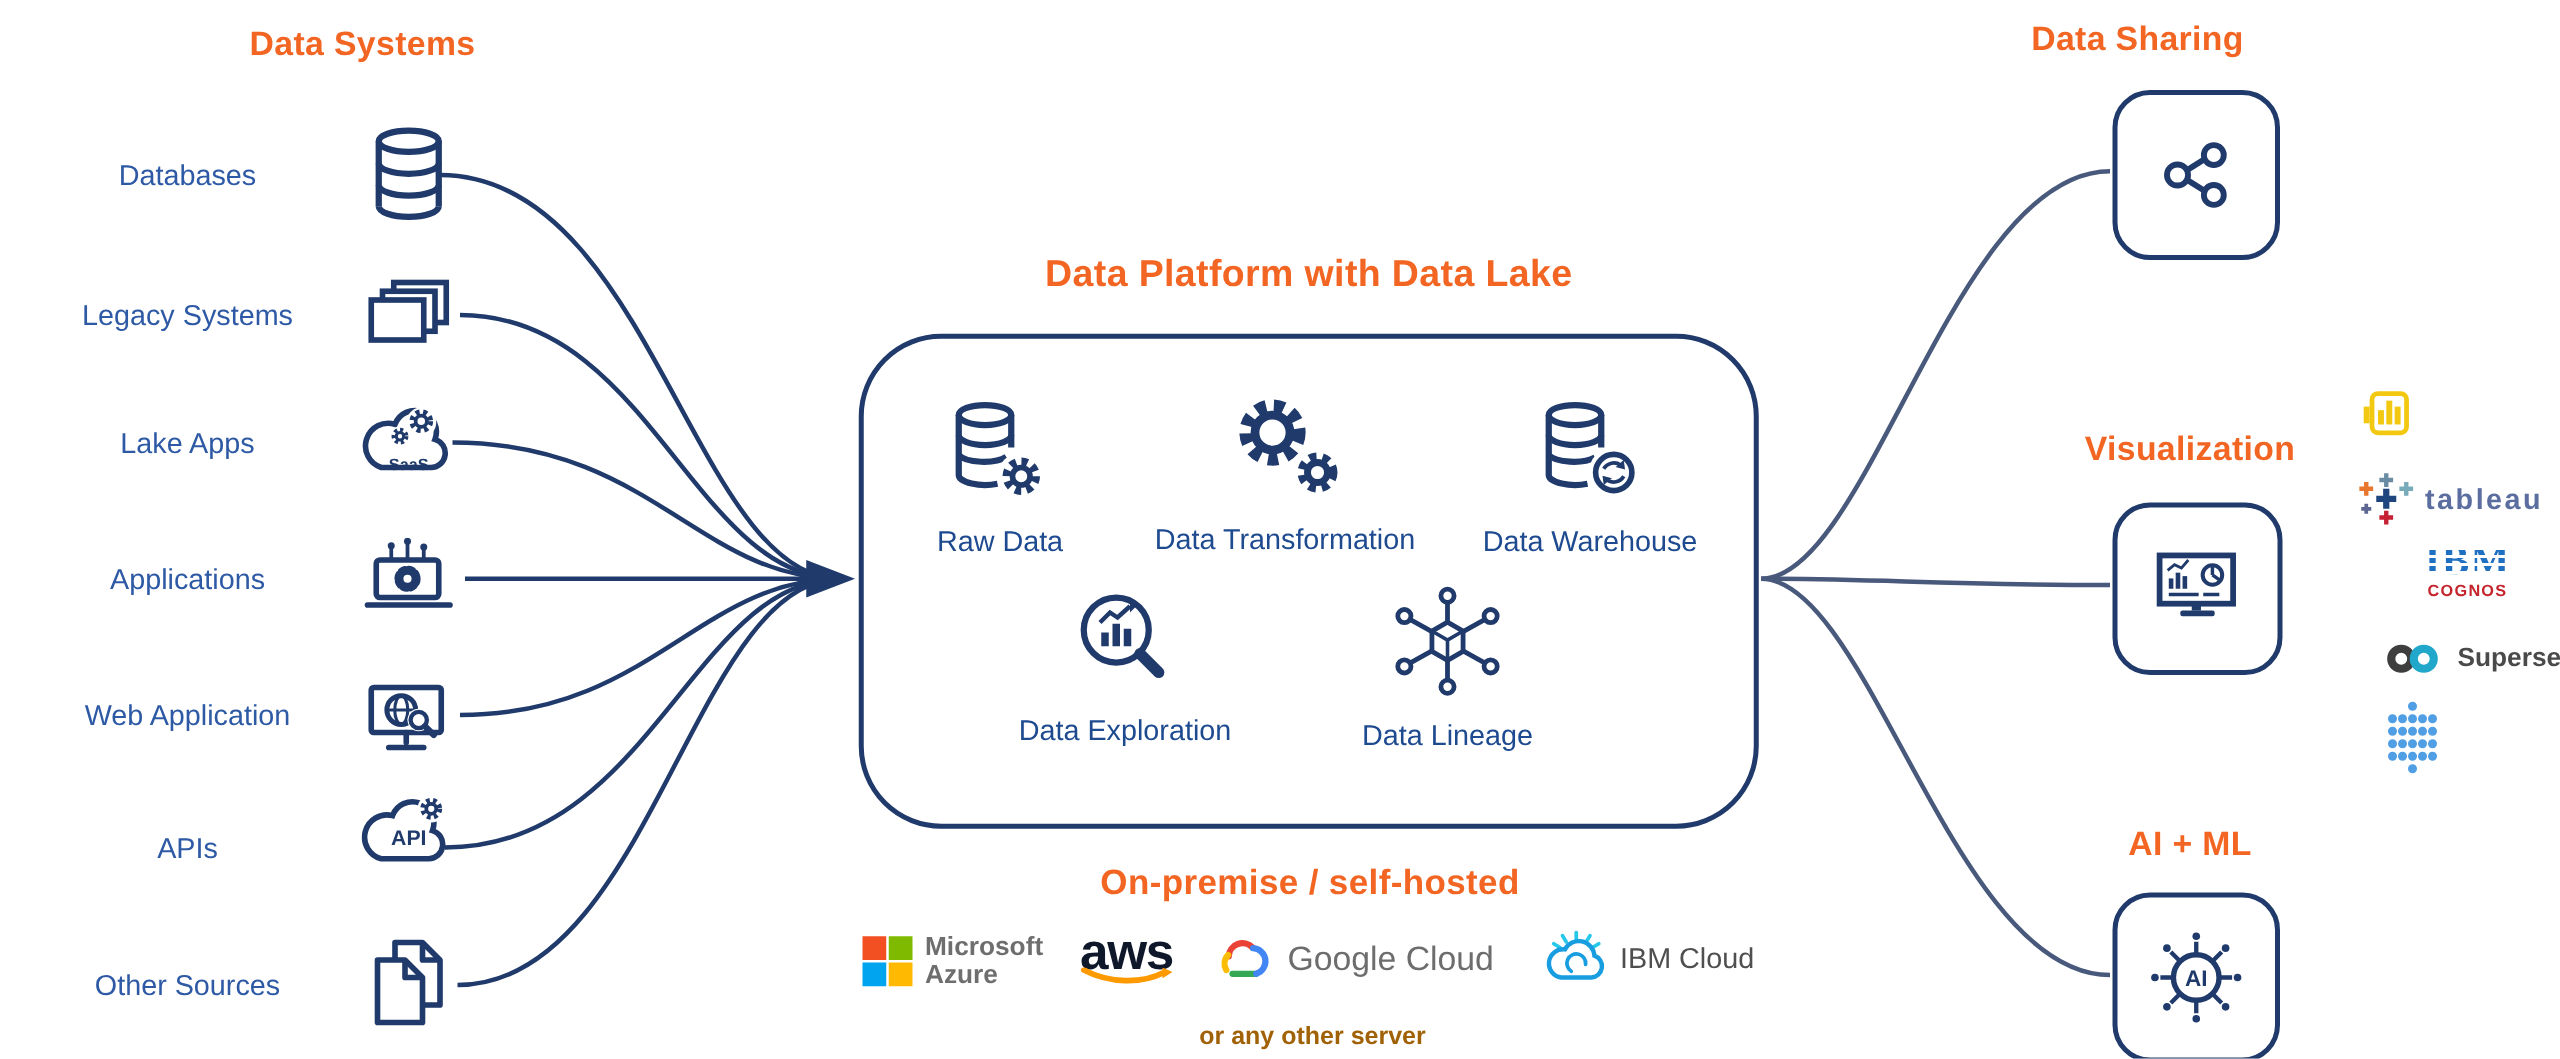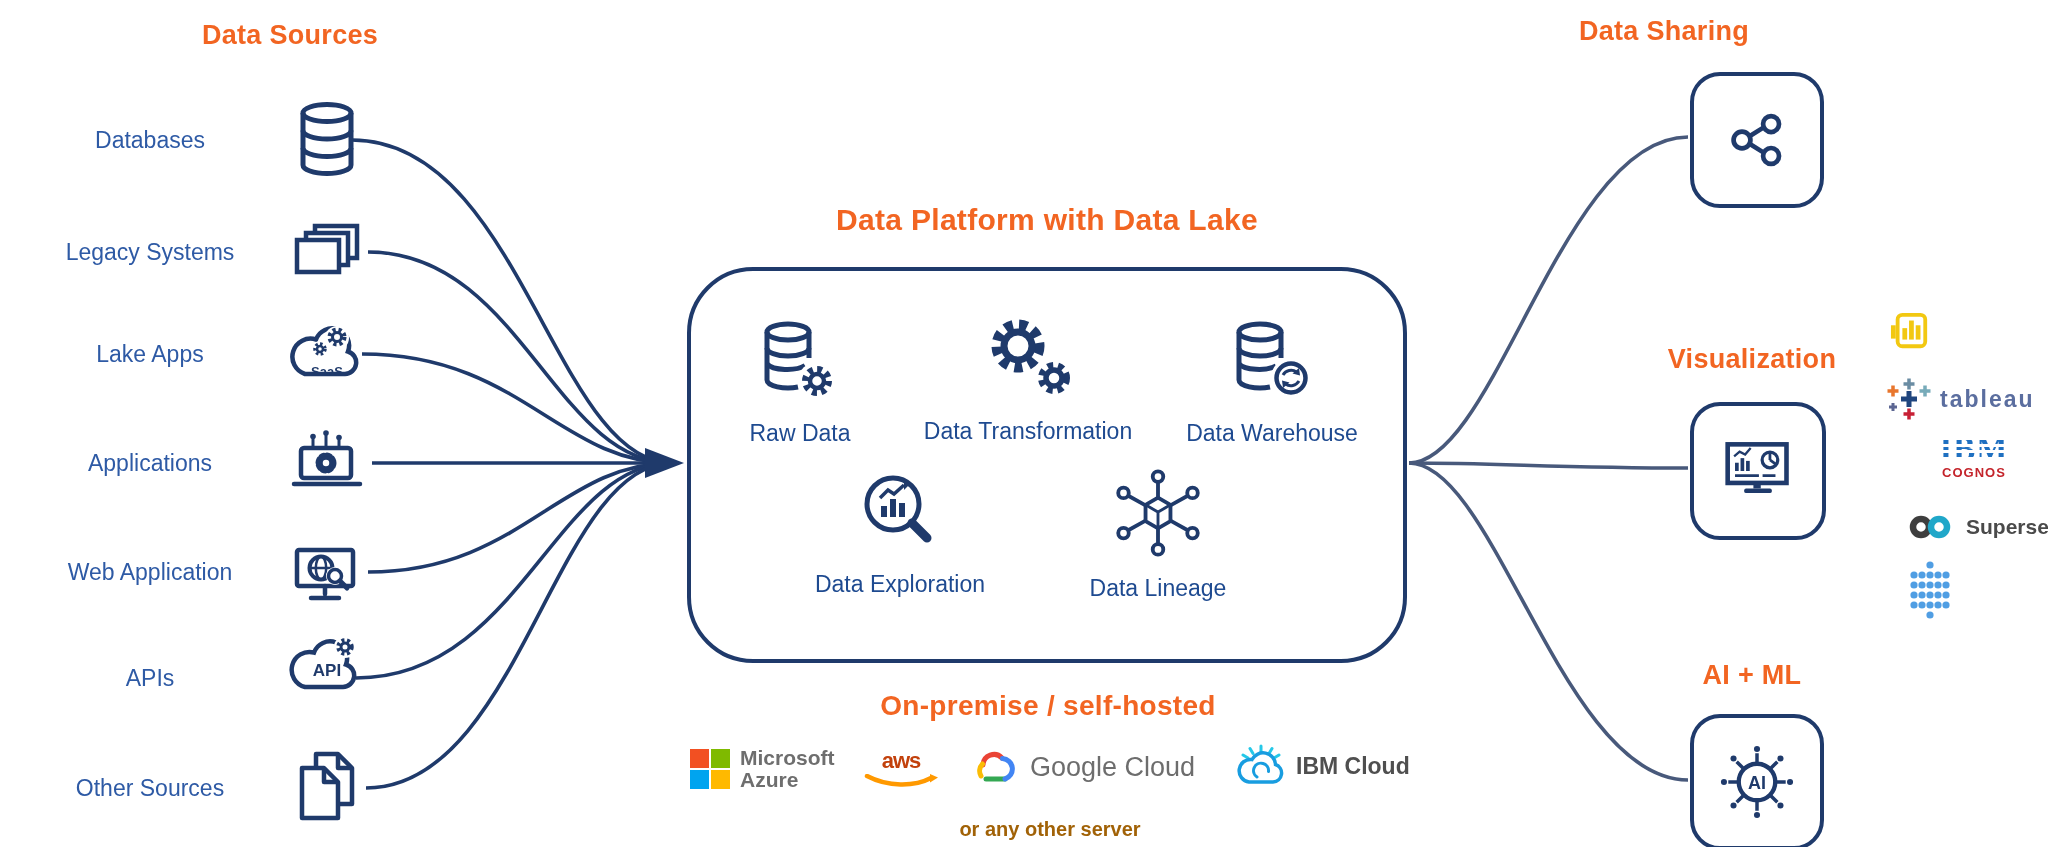--- a/index.html
+++ b/index.html
@@ -22,23 +22,23 @@
        display:flex;align-items:center;justify-content:center;background:transparent;}
   #platform-box{border-radius:66px;}
   .module{position:absolute;width:240px;text-align:center;}
   .module svg{margin:0 auto;}
   .mlbl{color:var(--mod-blue);font-size:23px;margin-top:14px;text-align:center;}
   .logo-row-item{position:absolute;display:flex;align-items:center;}
   .ms-grid{display:grid;grid-template-columns:19px 19px;grid-template-rows:19px 19px;gap:2px;}
   .ms-grid i{display:block;}
   .ms-txt{margin-left:10px;font-weight:bold;color:#6E6E6E;font-size:21px;line-height:22px;}
   .aws-block{position:absolute;text-align:center;}
-  .aws-word{font-weight:bold;color:#c2410c;font-size:22px;line-height:26px;letter-spacing:-1px;}
+  .aws-word{font-weight:bold;color:#0f172a;font-size:41px;line-height:26px;letter-spacing:-1px;}
   .g-txt{margin-left:10px;color:#6D6D6D;font-size:27px;}
-  .ibmc-txt{margin-left:10px;font-weight:bold;color:#4F4F4F;font-size:23px;}
+  .ibmc-txt{margin-left:10px;font-weight:normal;color:#4F4F4F;font-size:23px;}
   .note{position:absolute;font-weight:bold;color:#a16207;font-size:20px;text-align:center;}
   .tool{position:absolute;display:flex;align-items:center;}
   .pbi-txt{margin-left:9px;font-weight:bold;color:#F2C811;font-size:28px;}
   .tab-txt{margin-left:8px;font-weight:bold;color:#5B6E9F;font-size:23px;letter-spacing:2px;}
   .ibm-word{font-family:"Liberation Serif",serif;font-weight:bold;font-size:33px;line-height:30px;
     color:transparent;letter-spacing:1px;
     background:repeating-linear-gradient(to bottom,#1F70C1 0 3.4px,rgba(255,255,255,0) 3.4px 6.4px);
     -webkit-background-clip:text;background-clip:text;}
   .cognos-word{font-weight:bold;color:#C4242B;font-size:13px;letter-spacing:1px;line-height:18px;}
   .sst-txt{margin-left:10px;font-weight:bold;color:#4A4A4A;font-size:21px;}
@@ -60,21 +60,21 @@
       <path d="M366 788 C 520 788 555 463 672 463"></path>
     </g>
     <polygon points="684,463 645,448 645,478" fill="#1F3A6B"></polygon>
     <g fill="none" stroke="#48597B" stroke-width="3.6">
       <path d="M1409 463 C 1495 463 1563 137 1688 137"></path>
       <path d="M1409 463 C 1500 463 1560 468 1688 468"></path>
       <path d="M1409 463 C 1495 463 1563 780 1688 780"></path>
     </g>
   </svg>
 
-  <div class="oh" style="left:140px;top:20px;width:300px;font-size:27px;">Data Sources</div>
+  <div class="oh" style="left:140px;top:20px;width:300px;font-size:27px;">Data Systems</div>
 
   <div class="lbl" style="top:127px;">Databases</div>
   <div class="lbl" style="top:239px;">Legacy Systems</div>
   <div class="lbl" style="top:341px;">Lake Apps</div>
   <div class="lbl" style="top:450px;">Applications</div>
   <div class="lbl" style="top:559px;">Web Application</div>
   <div class="lbl" style="top:665px;">APIs</div>
   <div class="lbl" style="top:775px;">Other Sources</div>
 
   <div class="icon" style="left:292px;top:101px;">
@@ -265,21 +265,21 @@
     <svg width="50" height="44" viewBox="0 0 50 44" fill="none" stroke-linecap="round">
       <path d="M25 2 V8 M14 4.5 L17 9.5 M36 4.5 L33 9.5 M7 11 L12 14 M43 11 L38 14" stroke="#25C8E8" stroke-width="3"></path>
       <path d="M13 38 h24 a9 9 0 0 0 2.5 -17.5 A12.5 12.5 0 0 0 16 15.5 A9.5 9.5 0 0 0 13 38 z" stroke="#189DE0" stroke-width="3.5"></path>
       <path d="M21 33 a7.5 7.5 0 1 1 11.5 -5.5" stroke="#189DE0" stroke-width="3"></path>
     </svg>
     <span class="ibmc-txt">IBM Cloud</span>
   </div>
 
   <div class="note" style="left:898px;top:818px;width:304px;">or any other server</div>
 
-  <div class="oh" style="left:1514px;top:16px;width:300px;font-size:27px;">Data Sharing</div>
+  <div class="oh" style="left:1560px;top:16px;width:300px;font-size:27px;">Data Sharing</div>
   <div class="box" style="left:1690px;top:72px;width:126px;height:128px;">
     <svg width="60" height="60" viewBox="0 0 64 64" fill="none" stroke="#1F3A6B" stroke-width="5">
       <path d="M24 28 L40 18 M24 36 L40 46"></path>
       <circle cx="16" cy="32" r="9" fill="#fff"></circle>
       <circle cx="47" cy="15" r="8.5" fill="#fff"></circle>
       <circle cx="47" cy="49" r="8.5" fill="#fff"></circle>
     </svg>
   </div>
 
   <div class="oh" style="left:1602px;top:344px;width:300px;font-size:27px;">Visualization</div>

